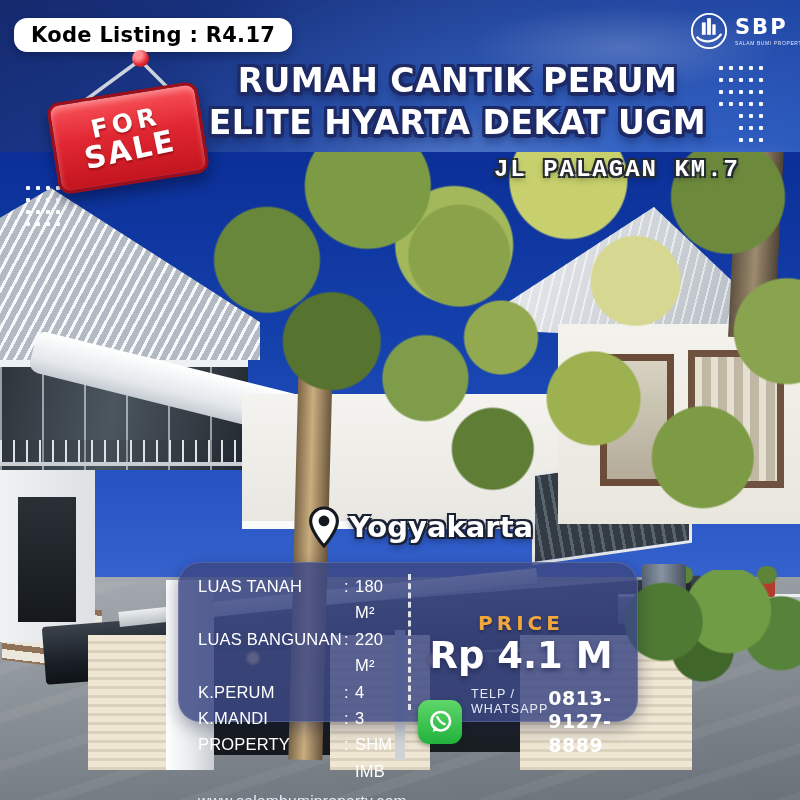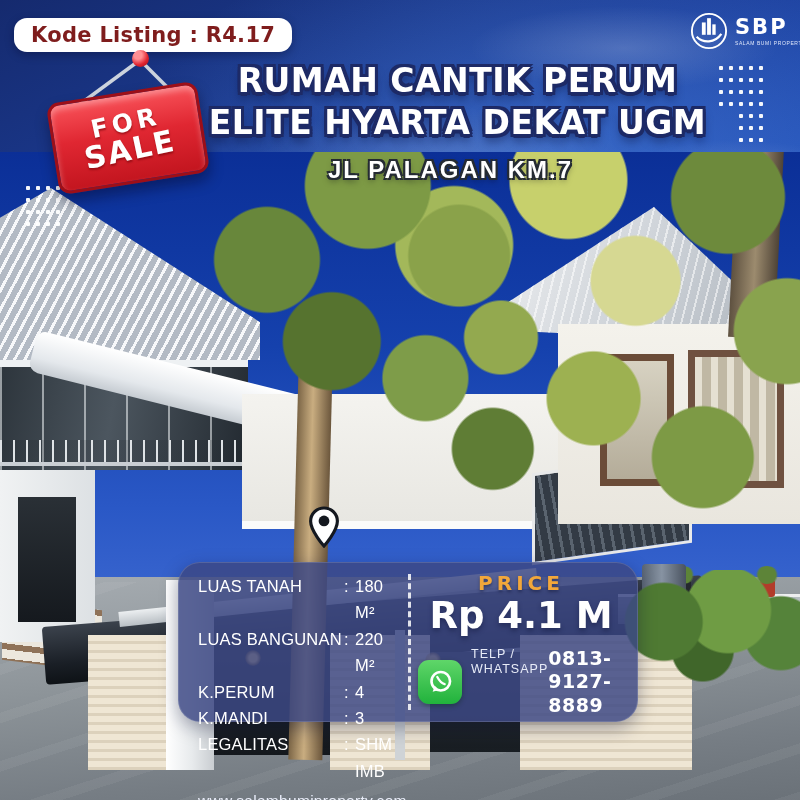--- a/index.html
+++ b/index.html
@@ -107,21 +107,21 @@
       radial-gradient(circle at 74% 76%, #7d9a45 0 50px, transparent 52px),
       radial-gradient(circle at 24% 74%, #5f7d35 0 40px, transparent 42px);}
   .bushes{left:615px;top:418px;width:195px;height:115px;
     background:
       radial-gradient(circle at 25% 45%, #4f7a33 0 38px, transparent 40px),
       radial-gradient(circle at 58% 35%, #6f9c44 0 42px, transparent 44px),
       radial-gradient(circle at 85% 55%, #55833a 0 36px, transparent 38px),
       radial-gradient(circle at 45% 70%, #40662a 0 30px, transparent 32px);}
   
   .kode-badge{position:absolute;left:14px;top:18px;background:#fff;border-radius:13px;
-    padding:5px 17px;color:#7f1d1d;font-weight:bold;font-size:21px;letter-spacing:.3px;
+    padding:5px 17px;color:#000000;font-weight:bold;font-size:21px;letter-spacing:.3px;
     font-family:"DejaVu Sans",sans-serif;box-shadow:0 3px 8px rgba(5,10,40,.35);}
   .sbp{position:absolute;left:690px;top:12px;display:flex;align-items:center;gap:7px;}
   .sbp-txt{display:flex;flex-direction:column;line-height:1;}
   .sbp-name{color:#fff;font-weight:bold;font-size:21px;letter-spacing:2px;font-family:"DejaVu Sans",sans-serif;}
   .sbp-sub{color:#dfe6fa;font-size:5px;letter-spacing:.6px;margin-top:3px;white-space:nowrap;}
   .dots{position:absolute;background-image:radial-gradient(circle,#fff 2px, transparent 2.5px);
     background-size:10px 12px;opacity:.95;}
   .dots-left{left:23px;top:182px;width:40px;height:48px;}
   .dots-tr-a{left:716px;top:62px;width:50px;height:48px;}
   .dots-tr-b{left:736px;top:110px;width:30px;height:38px;}
@@ -137,39 +137,39 @@
   .sale-line1,.sale-line2{color:#fff;font-family:"DejaVu Sans",sans-serif;font-weight:bold;
     transform:rotate(-3deg);text-shadow:0 2px 2px rgba(120,5,10,.6);line-height:1.02;}
   .sale-line1{font-size:25px;letter-spacing:4px;}
   .sale-line2{font-size:30px;letter-spacing:2px;}
   
   .title{position:absolute;left:175px;top:60px;width:565px;text-align:center;
     font-family:"DejaVu Sans",sans-serif;color:#fff;font-weight:bold;}
   .title-l1,.title-l2{font-size:33px;line-height:1.26;white-space:nowrap;letter-spacing:.5px;
     text-shadow:-3px -3px 0 #1d2a66,3px -3px 0 #1d2a66,-3px 3px 0 #1d2a66,3px 3px 0 #1d2a66,
       -3px 0 0 #1d2a66,3px 0 0 #1d2a66,0 -3px 0 #1d2a66,0 4px 0 #1d2a66,0 7px 10px rgba(8,15,55,.55);}
-  .subtitle{position:absolute;left:168px;top:156px;width:565px;text-align:center;color:#fff;
-    font-family:Liberation Sans, sans-serif;font-weight:bold;font-size:24px;letter-spacing:2px;
+  .subtitle{position:absolute;left:175px;top:156px;width:565px;text-align:right;color:#fff;
+    font-family:Liberation Mono, monospace;font-weight:bold;font-size:24px;letter-spacing:2px;
     text-shadow:-2px -2px 0 #252b33,2px -2px 0 #252b33,-2px 2px 0 #252b33,2px 2px 0 #252b33,0 3px 6px rgba(10,10,20,.5);}
   .watermark{position:absolute;left:350px;top:374px;font-family:"DejaVu Serif",serif;font-weight:bold;
     font-size:25px;color:rgba(255,255,255,.55);text-shadow:0 1px 2px rgba(40,40,40,.45);letter-spacing:.5px;}
   
   .loc{position:absolute;left:308px;top:506px;display:flex;align-items:center;gap:9px;}
   .loc-name{color:#fff;font-family:"DejaVu Sans",sans-serif;font-weight:bold;font-size:29px;
     text-shadow:-2px -2px 0 #1a2235,2px -2px 0 #1a2235,-2px 2px 0 #1a2235,2px 2px 0 #1a2235,0 4px 7px rgba(8,12,30,.5);}
   
   .panel{position:absolute;left:178px;top:562px;width:460px;height:160px;border-radius:22px;
     background:rgba(60,72,132,.84);box-shadow:0 6px 18px rgba(10,15,50,.35), inset 0 0 0 1px rgba(255,255,255,.14);}
   .divider{position:absolute;left:230px;top:12px;bottom:12px;width:0;border-left:3px dashed rgba(255,255,255,.85);}
   .panel-left{position:absolute;left:20px;top:11px;width:205px;color:#fff;}
   .panel-row{display:grid;grid-template-columns:146px 11px 1fr;font-size:16.5px;line-height:1.6;letter-spacing:.2px;}
   .website{margin-top:8px;font-size:15.5px;color:#e9edf9;letter-spacing:.3px;}
   .panel-right{position:absolute;left:240px;top:9px;width:206px;text-align:center;}
   .price-label{color:#f2a73b;font-family:"DejaVu Sans",sans-serif;font-weight:bold;font-size:20px;
-    letter-spacing:4px;text-shadow:0 2px 3px rgba(20,25,60,.5);}
+    letter-spacing:4px;text-shadow:0 2px 3px rgba(20,25,60,.5);margin-top:40px;}
   .price-value{color:#fff;font-family:"DejaVu Sans",sans-serif;font-weight:bold;font-size:37px;
     line-height:1.15;text-shadow:0 3px 5px rgba(15,20,55,.45);}
   .contact{display:flex;align-items:center;gap:9px;margin-top:9px;text-align:left;}
   .wa-icon{width:44px;height:44px;border-radius:11px;flex:0 0 auto;
     background:linear-gradient(180deg,#5fd669 0%,#21b23c 100%);display:flex;align-items:center;justify-content:center;
     box-shadow:0 2px 5px rgba(10,40,15,.4);}
   .contact-txt{display:flex;flex-direction:row;line-height:1.25;}
   .contact-method{color:#e8ecf8;font-size:12.5px;letter-spacing:1px;}
   .contact-number{color:#fff;font-family:"DejaVu Sans",sans-serif;font-weight:bold;font-size:19px;letter-spacing:.5px;}
 </style>
@@ -258,20 +258,21 @@
     <div class="title-l2">ELITE HYARTA DEKAT UGM</div>
   </div>
   <div class="subtitle">JL PALAGAN KM.7</div>
 
 
   <div class="loc">
     <svg width="32" height="42" viewBox="0 0 24 32">
       <path d="M12 1.5C6.2 1.5 1.8 6 1.8 11.6 1.8 19 12 30.5 12 30.5S22.2 19 22.2 11.6C22.2 6 17.8 1.5 12 1.5z" fill="#ffffff" stroke="#14181f" stroke-width="2.4"></path>
       <circle cx="12" cy="11.4" r="4.1" fill="#14181f"></circle>
     </svg>
+    <span class="loc-name">Yogyakarta</span>
   </div>
 
   <div class="panel">
     <div class="divider"></div>
 
     <div class="panel-left">
       <div class="panel-row">
         <span>LUAS TANAH</span>
         <span>:</span>
         <span>180 M²</span>
@@ -285,21 +286,21 @@
         <span>K.PERUM</span>
         <span>:</span>
         <span>4</span>
       </div>
       <div class="panel-row">
         <span>K.MANDI</span>
         <span>:</span>
         <span>3</span>
       </div>
       <div class="panel-row">
-        <span>LEGALITAS</span>
+        <span>PROPERTY</span>
         <span>:</span>
         <span>SHM IMB</span>
       </div>
       <div class="website">www.salambumiproperty.com</div>
     </div>
 
     <div class="panel-right">
       <div class="price-label">PRICE</div>
       <div class="price-value">Rp 4.1 M</div>
       <div class="contact">

